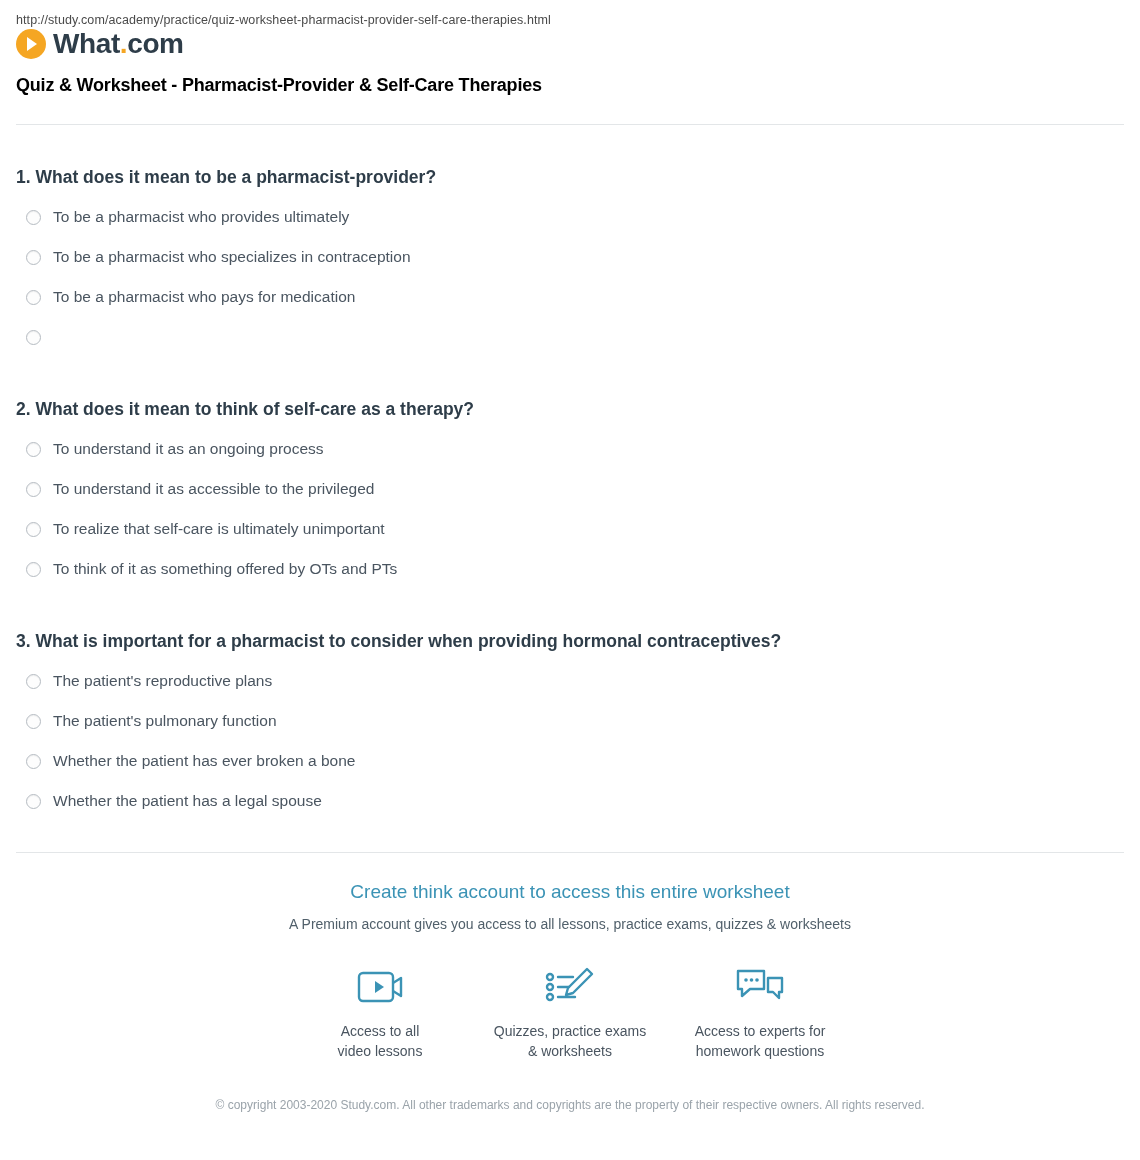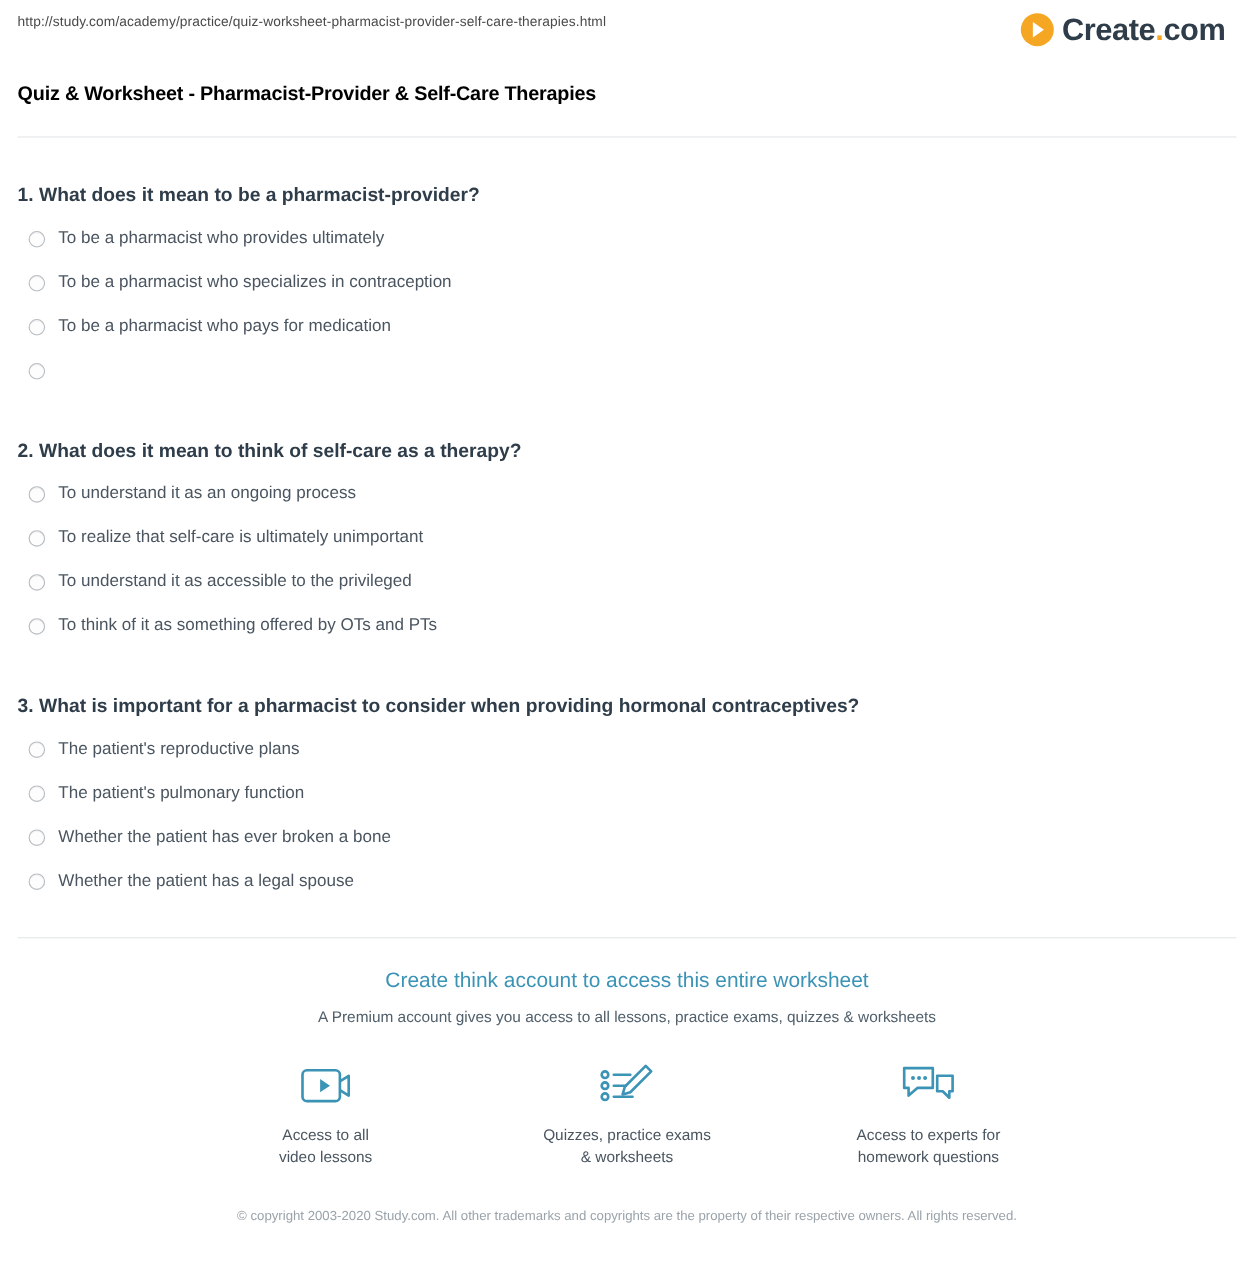--- a/index.html
+++ b/index.html
@@ -20,20 +20,21 @@
     padding: 0 16px;
   }
   
   .topbar {
     display: flex;
     align-items: flex-start;
     justify-content: space-between;
     padding-top: 11px;
     height: 48px;
     box-sizing: border-box;
+    flex-direction: column;
   }
   .url {
     font-size: 12.5px;
     color: #4a4a4a;
     letter-spacing: 0.1px;
     line-height: 16px;
     padding-top: 1px;
   }
   .logo {
     display: flex;
@@ -134,21 +135,20 @@
   }
   .promo-sub {
     font-size: 14px;
     color: #51606b;
     margin: 9px 0 0 0;
     line-height: 20px;
   }
   .features {
     display: flex;
     justify-content: center;
-    gap: 84px;
     margin-top: 28px;
   }
   .feature {
     width: 190px;
     text-align: center;
   }
   .feature-icon {
     height: 50px;
     display: flex;
     align-items: center;
@@ -175,21 +175,21 @@
 </style>
 </head>
 <body>
 
 <div class="page">
 
   <div class="topbar">
     <div class="url">http://study.com/academy/practice/quiz-worksheet-pharmacist-provider-self-care-therapies.html</div>
     <div class="logo">
       <span class="logo-mark"></span>
-      <span class="logo-text"><span>Create</span><span class="dot">.</span><span class="com">com</span></span>
+      <span class="logo-text"><span>What</span><span class="dot">.</span><span class="com">com</span></span>
     </div>
   </div>
 
   <h1 class="title">Quiz &amp; Worksheet - Pharmacist-Provider &amp; Self-Care Therapies</h1>
   <hr class="rule">
 
   <div class="question-block">
     <p class="q-text">1. What does it mean to be a pharmacist-provider?</p>
     <ul class="answers">
       <li class="answer">
@@ -212,25 +212,25 @@
 
   <div class="question-block">
     <p class="q-text">2. What does it mean to think of self-care as a therapy?</p>
     <ul class="answers">
       <li class="answer">
         <span class="radio"></span>
         <span class="answer-label">To understand it as an ongoing process</span>
       </li>
       <li class="answer">
         <span class="radio"></span>
+        <span class="answer-label">To understand it as accessible to the privileged</span>
+      </li>
+      <li class="answer">
+        <span class="radio"></span>
         <span class="answer-label">To realize that self-care is ultimately unimportant</span>
-      </li>
-      <li class="answer">
-        <span class="radio"></span>
-        <span class="answer-label">To understand it as accessible to the privileged</span>
       </li>
       <li class="answer">
         <span class="radio"></span>
         <span class="answer-label">To think of it as something offered by OTs and PTs</span>
       </li>
     </ul>
   </div>
 
   <div class="question-block">
     <p class="q-text">3. What is important for a pharmacist to consider when providing hormonal contraceptives?</p>

